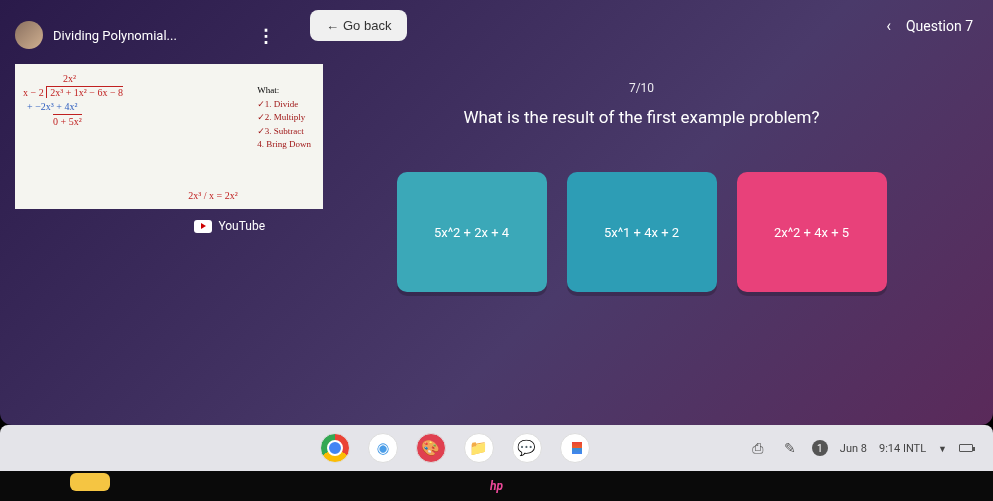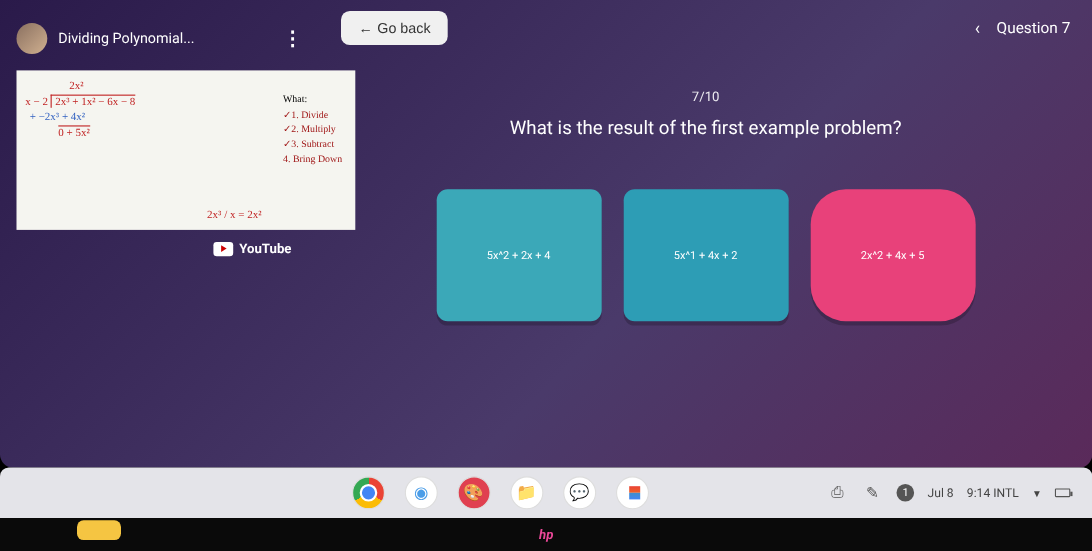--- a/index.html
+++ b/index.html
@@ -92,21 +92,21 @@
       color: #c02020;
       margin-left: 44px;
     }
     .youtube-badge {
       display: flex;
       align-items: center;
       justify-content: flex-end;
       gap: 6px;
       color: #fff;
       font-size: 12px;
-      font-weight: bold;
+      font-weight: normal;
       margin-bottom: 20px;
       padding-right: 10px;
     }
     .yt-icon {
       width: 18px;
       height: 13px;
       background: #fff;
       border-radius: 3px;
       position: relative;
     }
@@ -242,29 +242,29 @@
       justify-content: center;
     }
     .answer-card {
       width: 150px;
       height: 120px;
       border-radius: 10px;
       display: flex;
       align-items: center;
       justify-content: center;
       color: #fff;
-      font-size: 10px;
+      font-size: 13px;
       cursor: pointer;
       position: relative;
       box-shadow: 0 4px 0 rgba(0,0,0,0.2);
     }
     .answer-card.c1 { background: #3ba8b8; }
     .answer-card.c2 { background: #2d9db5; }
     .answer-card.c3 { background: #f0a020; }
-    .answer-card.c4 { background: #e8417a; border-radius: 32px; }
+    .answer-card.c4 { background: #e8417a; }
     .taskbar {
       position: absolute;
       bottom: 30px;
       left: 0;
       width: 100%;
       height: 46px;
       background: rgba(240,240,245,0.95);
       display: flex;
       align-items: center;
       padding: 0 20px;
@@ -461,21 +461,21 @@
     <div class="tb-icon camera-icon">◉</div>
     <div class="tb-icon palette-icon">🎨</div>
     <div class="tb-icon files-icon">📁</div>
     <div class="tb-icon msg-icon">💬</div>
     <div class="tb-icon play-icon"></div>
   </div>
   <div class="taskbar-right">
     <div class="tb-small">⎙</div>
     <div class="tb-small">✎</div>
     <div class="info-badge">1</div>
-    <span>Jul 8</span>
+    <span>Jun 8</span>
     <span>9:14 INTL</span>
     <span class="wifi-icon"></span>
     <div class="battery-icon"></div>
   </div>
 </div>
 
 <div class="bezel">
   <div class="hp-logo">hp</div>
 </div>
 <div class="corner-shape"></div>

